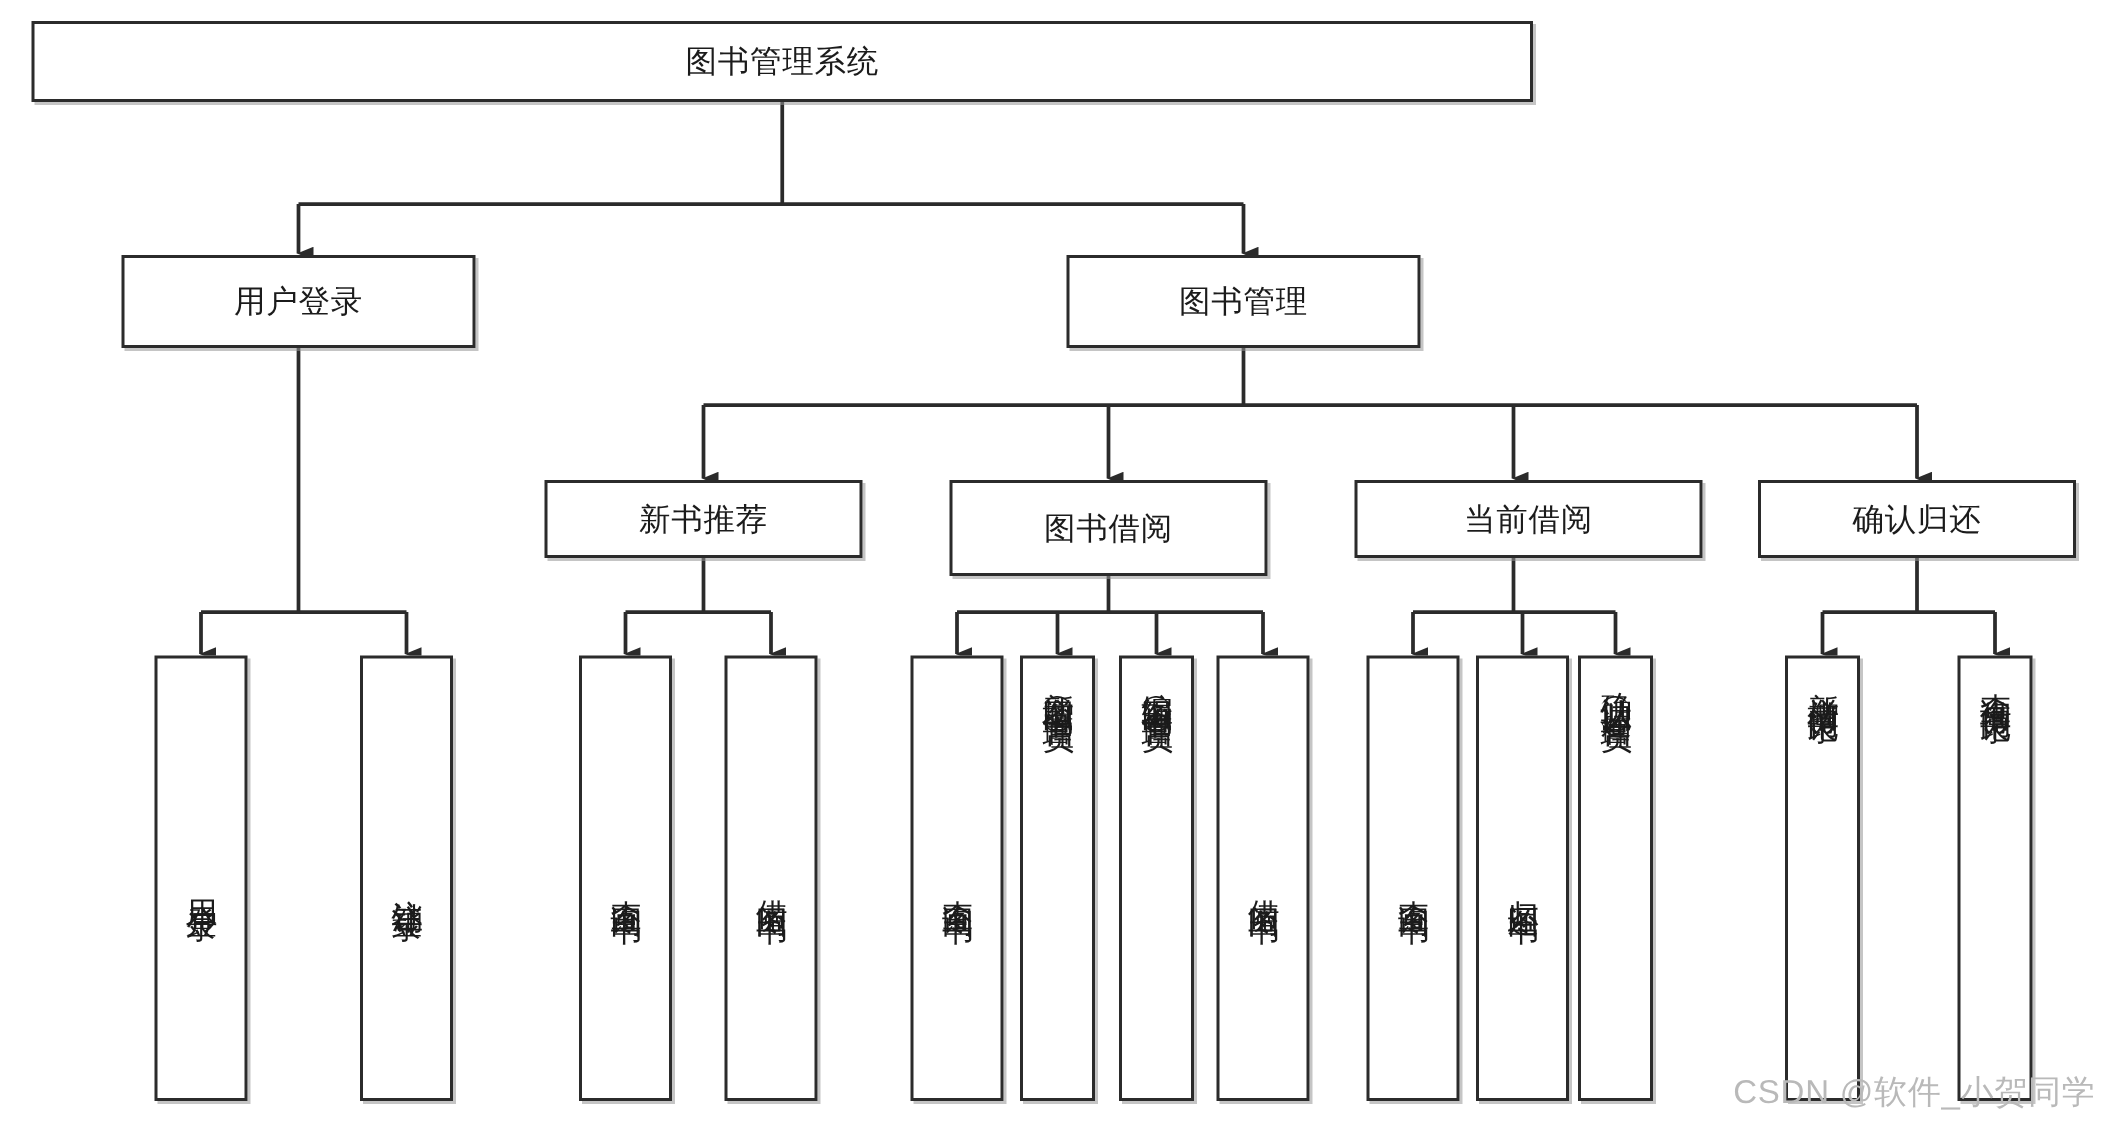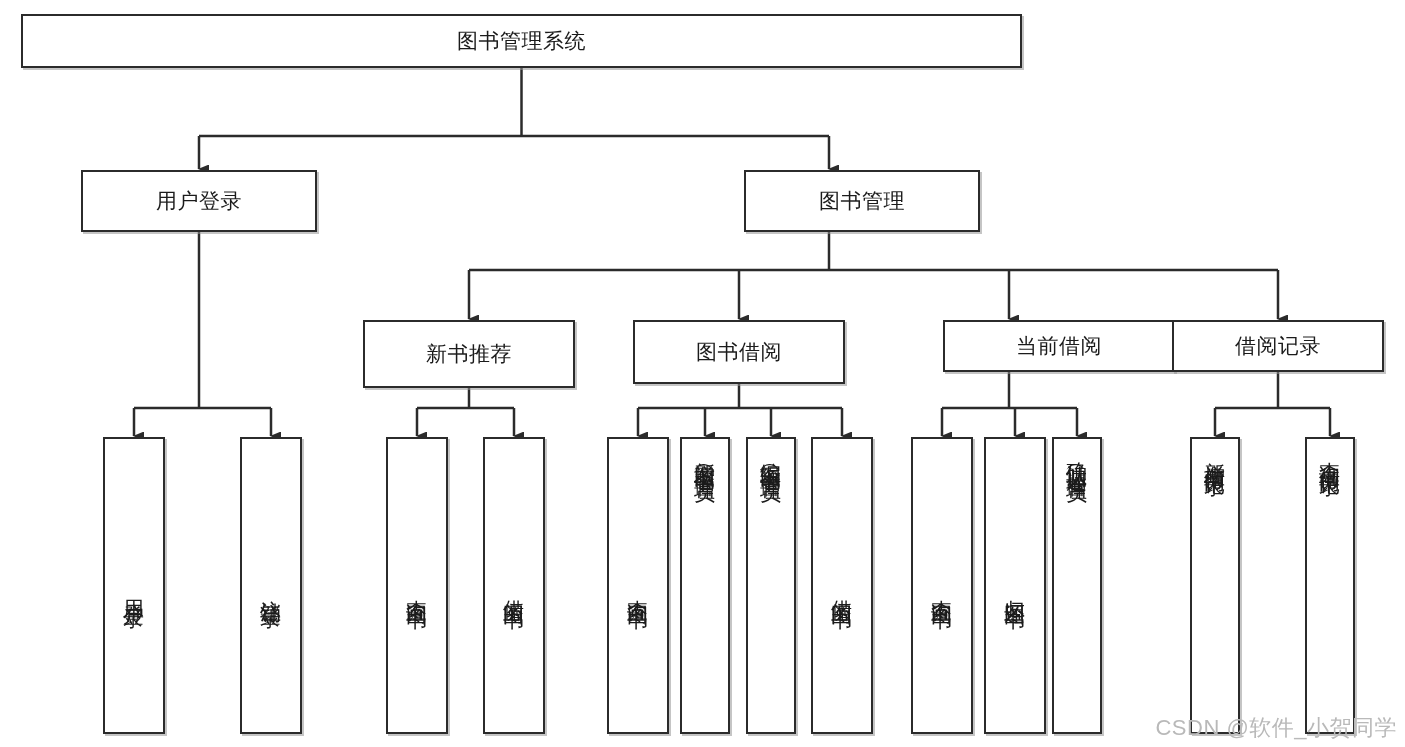--- a/index.html
+++ b/index.html
@@ -88,34 +88,34 @@
         <line x1="1330" y1="408" x2="1330" y2="436" stroke="#2b2b2b" stroke-width="2.5" marker-end="url(#arrowhead)"></line>
       </g>
   </svg>
   <div id="node-layer">
       <div class="node horiz" style="left: 21px; top: 14px; width: 1001px; height: 54px;">
         <span class="label">图书管理系统</span>
       </div>
       <div class="node horiz" style="left: 81px; top: 170px; width: 236px; height: 62px;">
         <span class="label">用户登录</span>
       </div>
-      <div class="node horiz" style="left: 711px; top: 170px; width: 236px; height: 62px; margin-left: 33px;">
+      <div class="node horiz" style="left: 711px; top: 170px; width: 236px; height: 62px;">
         <span class="label">图书管理</span>
       </div>
-      <div class="node horiz" style="left: 363px; top: 320px; width: 212px; height: 68px;">
+      <div class="node horiz" style="left: 363px; top: 320px; width: 212px; height: 52px;">
         <span class="label">新书推荐</span>
       </div>
       <div class="node horiz" style="left: 633px; top: 320px; width: 212px; height: 64px;">
         <span class="label">图书借阅</span>
       </div>
-      <div class="node horiz" style="left: 943px; top: 320px; width: 232px; height: 52px;">
+      <div class="node horiz" style="left: 903px; top: 320px; width: 232px; height: 52px;">
         <span class="label">当前借阅</span>
       </div>
       <div class="node horiz" style="left: 1172px; top: 320px; width: 212px; height: 52px;">
-        <span class="label">借阅记录</span>
+        <span class="label">确认归还</span>
       </div>
       <div class="node vert" style="left: 103px; top: 437px; width: 62px; height: 297px;">
         <span class="label">用户登录</span>
       </div>
       <div class="node vert" style="left: 240px; top: 437px; width: 62px; height: 297px;">
         <span class="label">注销登录</span>
       </div>
       <div class="node vert" style="left: 386px; top: 437px; width: 62px; height: 297px;">
         <span class="label">查询图书</span>
       </div>

